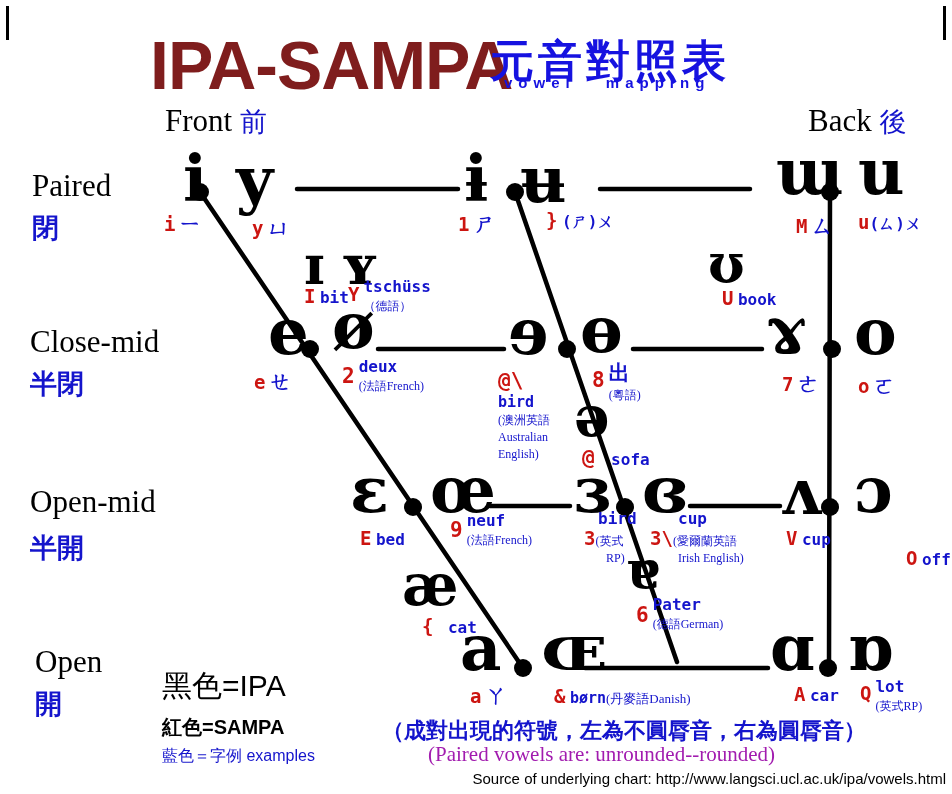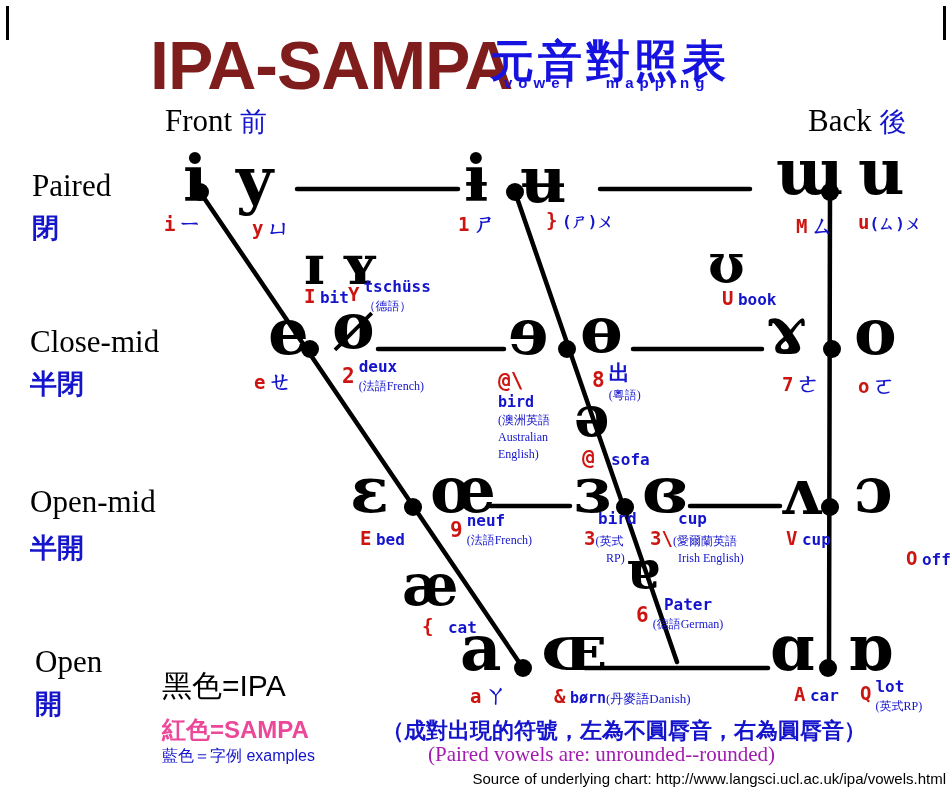--- a/index.html
+++ b/index.html
@@ -19,21 +19,21 @@
        font-size:64px;line-height:1;white-space:nowrap;}
   
   .lbl{position:absolute;white-space:nowrap;line-height:1.15;}
   .s{font-family:"DejaVu Sans Mono",monospace;font-weight:bold;color:#cc1511;font-size:19px;}
   .e{font-family:"DejaVu Sans Mono",monospace;font-weight:bold;color:#1414cc;font-size:16px;}
   .n{font-family:Liberation Serif, serif;color:#1414cc;font-size:12px;}
   .stack{display:inline-block;vertical-align:top;line-height:1.1;margin-top:-6px;margin-left:4px;}
   .big{font-size:21px;}
   
   .legend-black{font-size:30px;color:#000;font-family:"Liberation Sans",sans-serif;}
-  .legend-red{font-size:24px;color:#ec4899;font-family:"Liberation Sans",sans-serif;font-weight:bold;}
+  .legend-red{font-size:20px;color:#000000;font-family:"Liberation Sans",sans-serif;font-weight:bold;}
   .legend-blue{font-size:16px;color:#1414cc;font-family:"Liberation Sans",sans-serif;}
   .foot-zh{font-size:22px;color:#1414cc;font-weight:bold;font-family:"Liberation Sans",sans-serif;}
   .foot-en{font-size:21px;color:#a21caf;font-family:"Liberation Serif",serif;}
   .foot-src{font-size:15px;color:#000;font-family:"Liberation Sans",sans-serif;}
   .mark{position:absolute;width:3px;height:34px;background:#000;}
 </style>
 </head>
 <body>
 
 <div id="canvas">
@@ -217,21 +217,21 @@
   <div class="lbl" style="left:858px;top:548px;margin-left:48px;">
     <span class="s">O</span>
     <span class="e">off</span>
   </div>
 
   <div class="lbl" style="left:422px;top:616px;">
     <span class="s">{</span>
     <span class="e" style="margin-left:10px;">cat</span>
   </div>
   <div class="lbl" style="left:636px;top:596px;">
-    <span class="s big" style="vertical-align:-12px;">6</span><span class="stack" style="margin-top:0;text-align:center;"><span class="e">Pater</span><br><span class="n">(德語German)</span></span>
+    <span class="s big" style="vertical-align:-12px;">6</span><span class="stack" style="margin-top:0;"><span class="e">Pater</span><br><span class="n">(德語German)</span></span>
   </div>
 
   <div class="lbl" style="left:470px;top:684px;">
     <span class="s">a</span>
     <span class="e big">ㄚ</span>
   </div>
   <div class="lbl" style="left:554px;top:686px;">
     <span class="s">&amp;</span>
     <span class="e" style="font-size:15px;">børn</span><span class="n" style="font-size:13px;">(丹麥語Danish)</span>
   </div>

